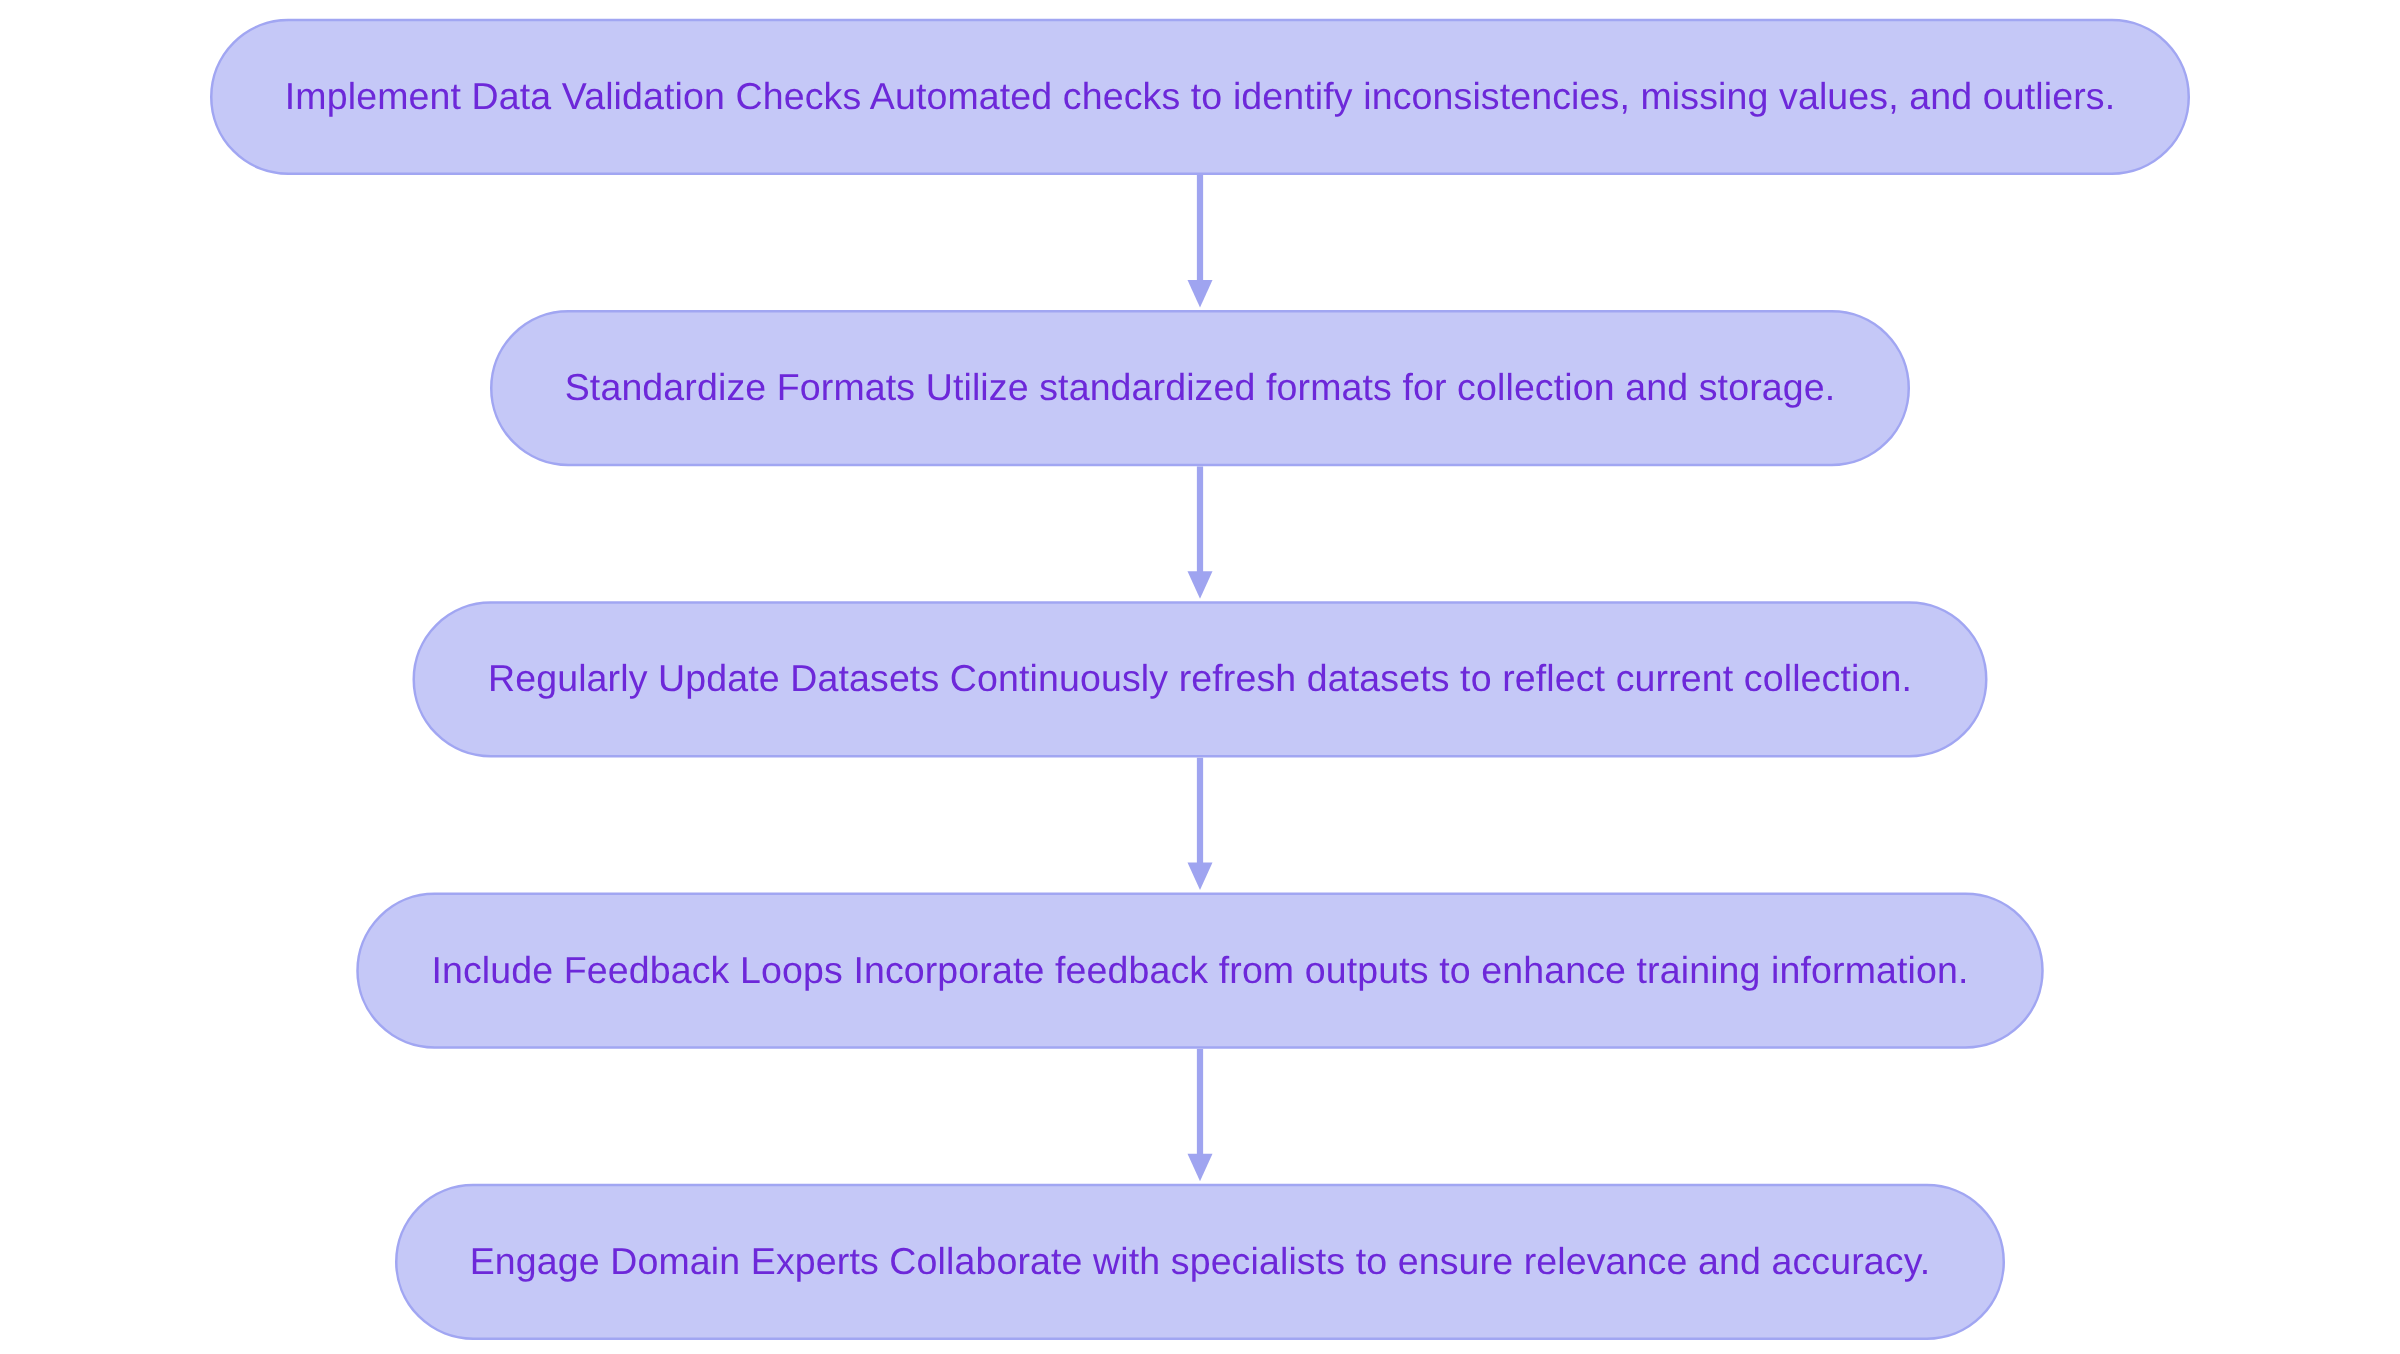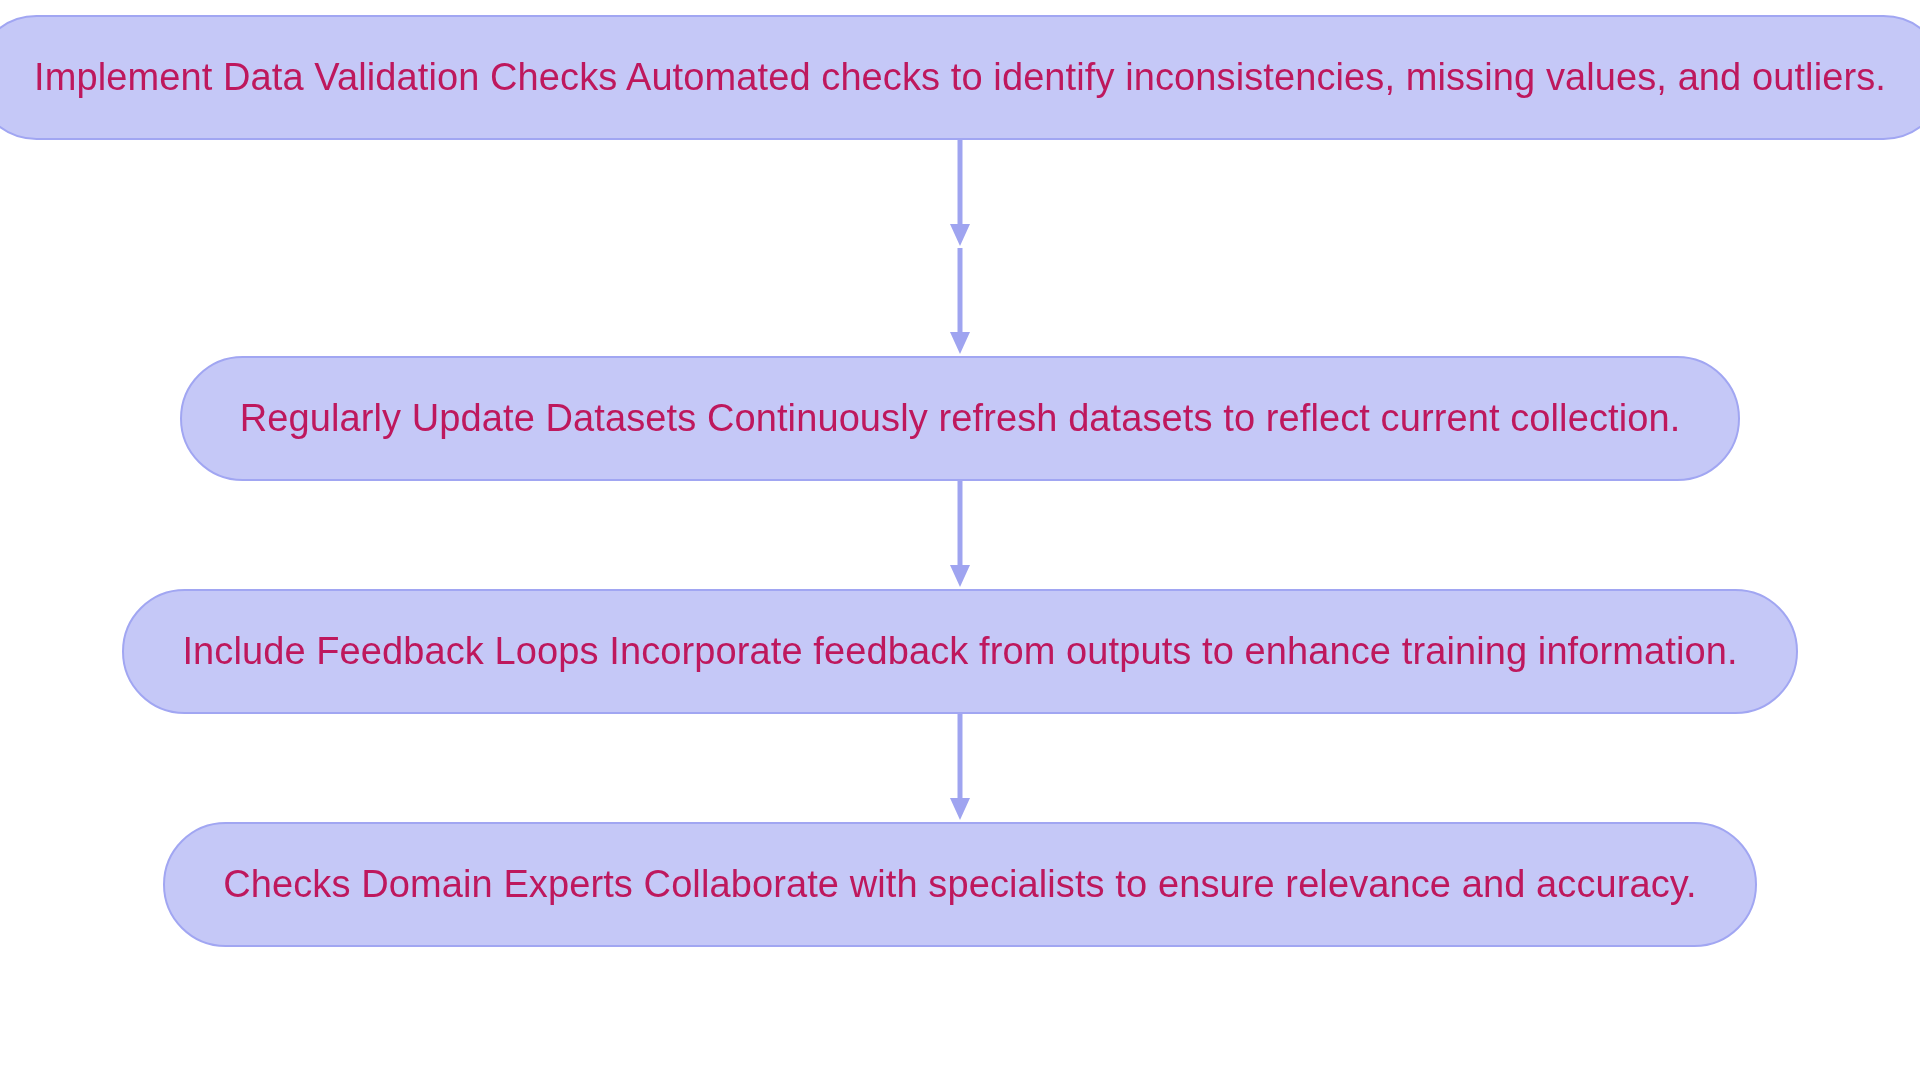--- a/index.html
+++ b/index.html
@@ -36,23 +36,23 @@
     justify-content: center;
     padding: 0 58px;
     border-radius: 63px;
     background: #c5c8f7;
     border: 2px solid #a1a6f2;
     text-align: center;
   }
 
   .node-label {
     font-family: "Liberation Sans", sans-serif;
-    font-size: 38px;
+    font-size: 30px;
     line-height: 1.2;
-    color: #be185d;
+    color: #6d28d9;
     letter-spacing: 0.1px;
     white-space: nowrap;
   }
 
   .connector {
     width: 60px;
     height: 108px;
     display: flex;
     flex-direction: column;
     align-items: center;
@@ -72,20 +72,23 @@
     <span class="node-label">Implement Data Validation Checks Automated checks to identify inconsistencies, missing values, and outliers.</span>
   </div>
 
   <div class="connector">
     <svg width="26" height="108" viewBox="0 0 26 108" aria-hidden="true">
       <line x1="13" y1="0" x2="13" y2="86" stroke="#9fa4f0" stroke-width="5"></line>
       <polygon points="3,84 23,84 13,106" fill="#9fa4f0"></polygon>
     </svg>
   </div>
 
+  <div class="node">
+    <span class="node-label">Standardize Formats Utilize standardized formats for collection and storage.</span>
+  </div>
 
   <div class="connector">
     <svg width="26" height="108" viewBox="0 0 26 108" aria-hidden="true">
       <line x1="13" y1="0" x2="13" y2="86" stroke="#9fa4f0" stroke-width="5"></line>
       <polygon points="3,84 23,84 13,106" fill="#9fa4f0"></polygon>
     </svg>
   </div>
 
   <div class="node">
     <span class="node-label">Regularly Update Datasets Continuously refresh datasets to reflect current collection.</span>
@@ -103,16 +106,16 @@
   </div>
 
   <div class="connector">
     <svg width="26" height="108" viewBox="0 0 26 108" aria-hidden="true">
       <line x1="13" y1="0" x2="13" y2="86" stroke="#9fa4f0" stroke-width="5"></line>
       <polygon points="3,84 23,84 13,106" fill="#9fa4f0"></polygon>
     </svg>
   </div>
 
   <div class="node">
-    <span class="node-label">Checks Domain Experts Collaborate with specialists to ensure relevance and accuracy.</span>
+    <span class="node-label">Engage Domain Experts Collaborate with specialists to ensure relevance and accuracy.</span>
   </div>
 
 </div>
 
 </body></html>

